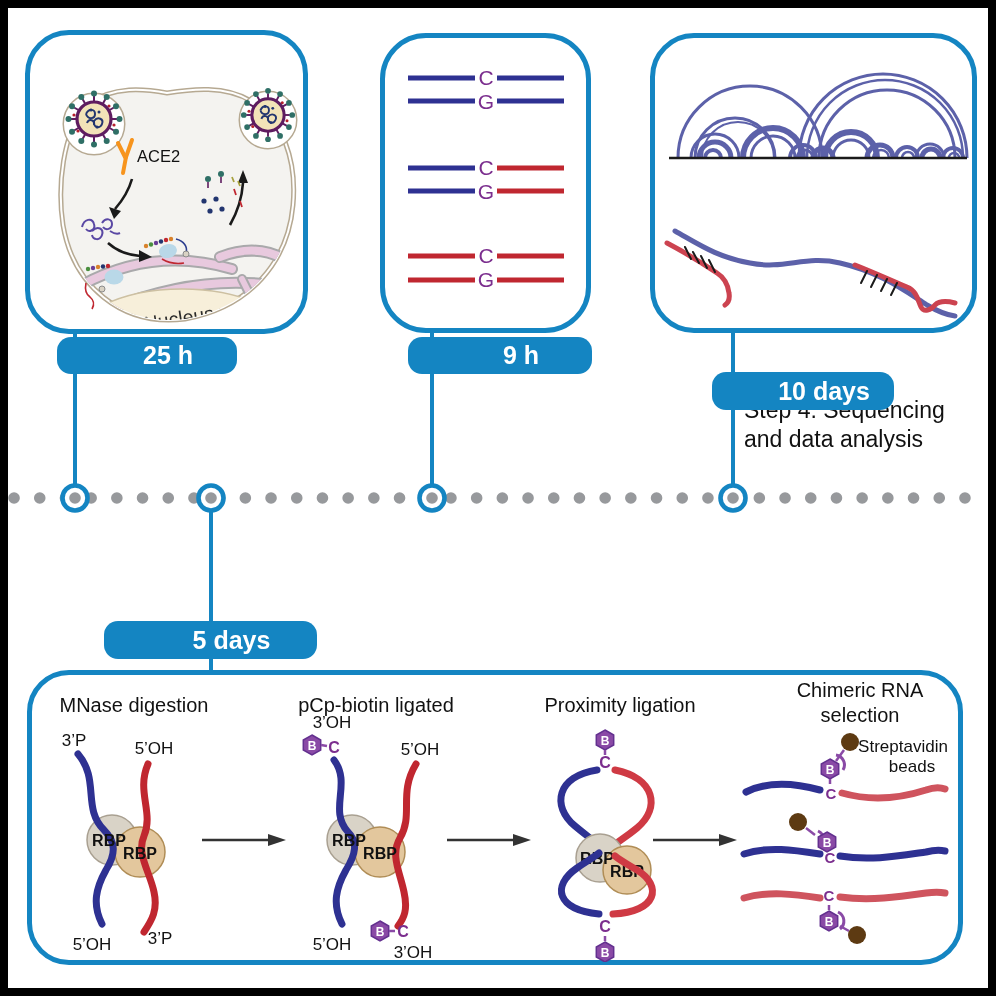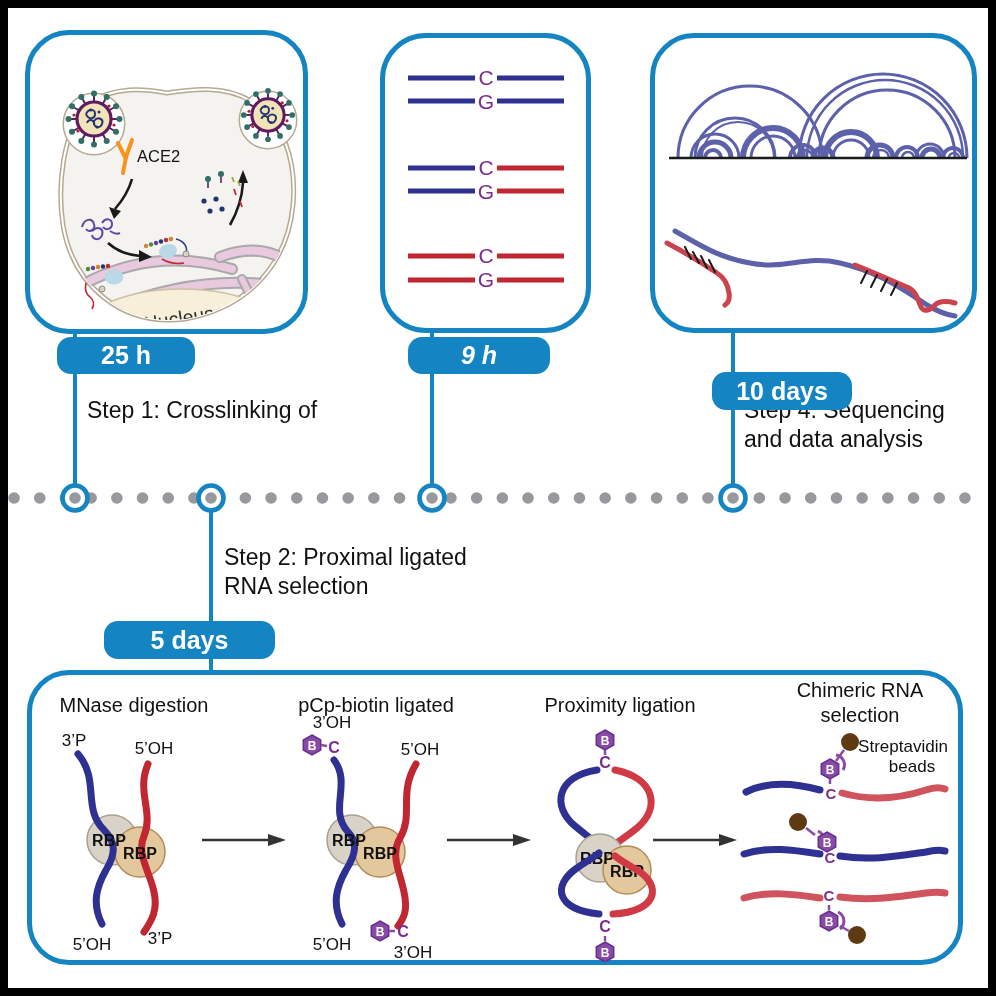--- a/index.html
+++ b/index.html
@@ -5,23 +5,23 @@
   html,body{margin:0;padding:0;background:#fff;}
   #canvas{position:relative;width:996px;height:996px;background:#fff;overflow:hidden;
           font-family:"Liberation Sans",sans-serif;}
   .frame{position:absolute;background:#000;}
   .stepbox{position:absolute;background:#fff;border:5px solid #1485c2;box-sizing:border-box;}
   #box1{left:25px;top:30px;width:283px;height:304px;border-radius:44px;}
   #box2{left:380px;top:33px;width:211px;height:300px;border-radius:46px;}
   #box3{left:650px;top:33px;width:327px;height:300px;border-radius:44px;}
   #bottombox{left:27px;top:670px;width:936px;height:295px;border-radius:42px;}
   .badge{position:absolute;background:#1485c2;color:#fff;font-weight:bold;font-size:25px;
-         display:flex;align-items:center;justify-content:center;border-radius:14px;z-index:6;}
+         display:flex;align-items:center;justify-content:center;border-radius:14px;z-index:6;padding-left:42px;}
   #badge1{left:57px;top:337px;width:138px;height:37px;}
-  #badge3{left:408px;top:337px;width:142px;height:37px;font-style:italic;}
+  #badge3{left:408px;top:337px;width:142px;height:37px;}
   #badge4{left:712px;top:336px;width:140px;height:38px;margin-top:36px;}
   #badge2{left:104px;top:621px;width:171px;height:38px;}
   .vline{position:absolute;width:4px;background:#1485c2;z-index:2;}
   .steptext{position:absolute;color:#111;font-size:23px;line-height:29px;z-index:3;}
   .ptitle{position:absolute;color:#111;font-size:20px;text-align:center;z-index:3;}
   .arrow{position:absolute;z-index:3;}
   svg text{font-family:"Liberation Sans",sans-serif;}
 </style>
 </head>
 <body>
@@ -264,29 +264,24 @@
       </g>
     </svg>
   </div>
 
   <div class="badge" id="badge1">25 h</div>
   <div class="badge" id="badge3">9 h</div>
   <div class="badge" id="badge4">10 days</div>
   <div class="badge" id="badge2">5 days</div>
 
   <div class="steptext" style="left:87px;top:396px;">
-    <div>Step 1: Crosslinking of</div>
   </div>
   <div class="steptext" style="left:744px;top:396px;">
     <div>Step 4: Sequencing</div>
     <div>and data analysis</div>
-  </div>
-  <div class="steptext" style="left:224px;top:543px;">
-    <div>Step 2: Proximal ligated</div>
-    <div>RNA selection</div>
   </div>
 
   <svg width="996" height="40" style="position:absolute;left:0;top:478px;z-index:4;">
     <line x1="14" y1="20" x2="986" y2="20" stroke="#97999c" stroke-width="11.5" stroke-linecap="round" stroke-dasharray="0.1 25.6"></line>
     <g>
       <circle cx="75" cy="20" r="12.5" fill="#fff" stroke="#1485c2" stroke-width="4.6"></circle>
         <circle cx="75" cy="20" r="5.8" fill="#97999c"></circle>
     </g>
     <g>
       <circle cx="211" cy="20" r="12.5" fill="#fff" stroke="#1485c2" stroke-width="4.6"></circle>

